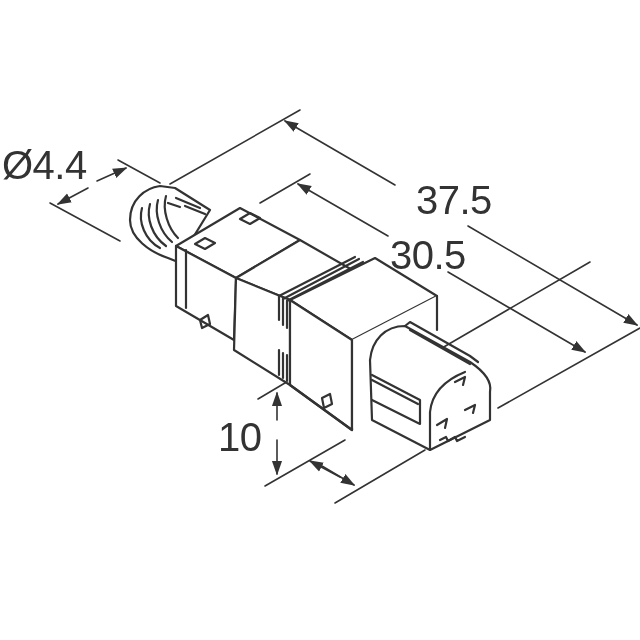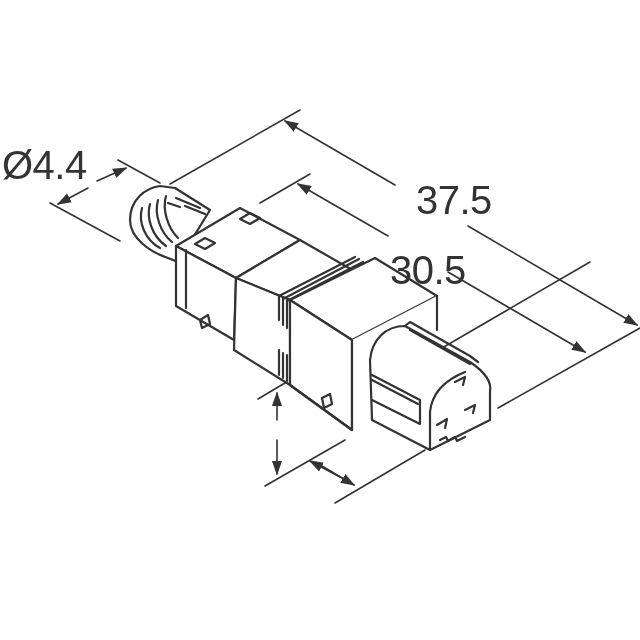--- a/index.html
+++ b/index.html
@@ -115,14 +115,15 @@
       <path d="M430,450 L430,412 C432,392 445,380 465,372"></path>
       <path d="M455,382 L465,377 L463,385"></path>
       <path d="M437,425 L447,419 L445,428"></path>
       <path d="M465,410 L475,405 L473,413"></path>
       <path d="M440,440 L446,437 L448,441 L455,437 L457,441 L465,437"></path>
     </g>
   </svg>
 
   <div class="dim-label" style="left:2px; top:145px;">Ø4.4</div>
   <div class="dim-label" style="left:405px; top:180px;margin-left:11px;">37.5</div>
-  <div class="dim-label" style="left:390px; top:250px;">30.5</div>
+  <div class="dim-label" style="left:390px; top:235px;">30.5</div>
+  <div class="dim-label" style="left:218px; top:417px;">10</div>
 </div>
 
 </body></html>

